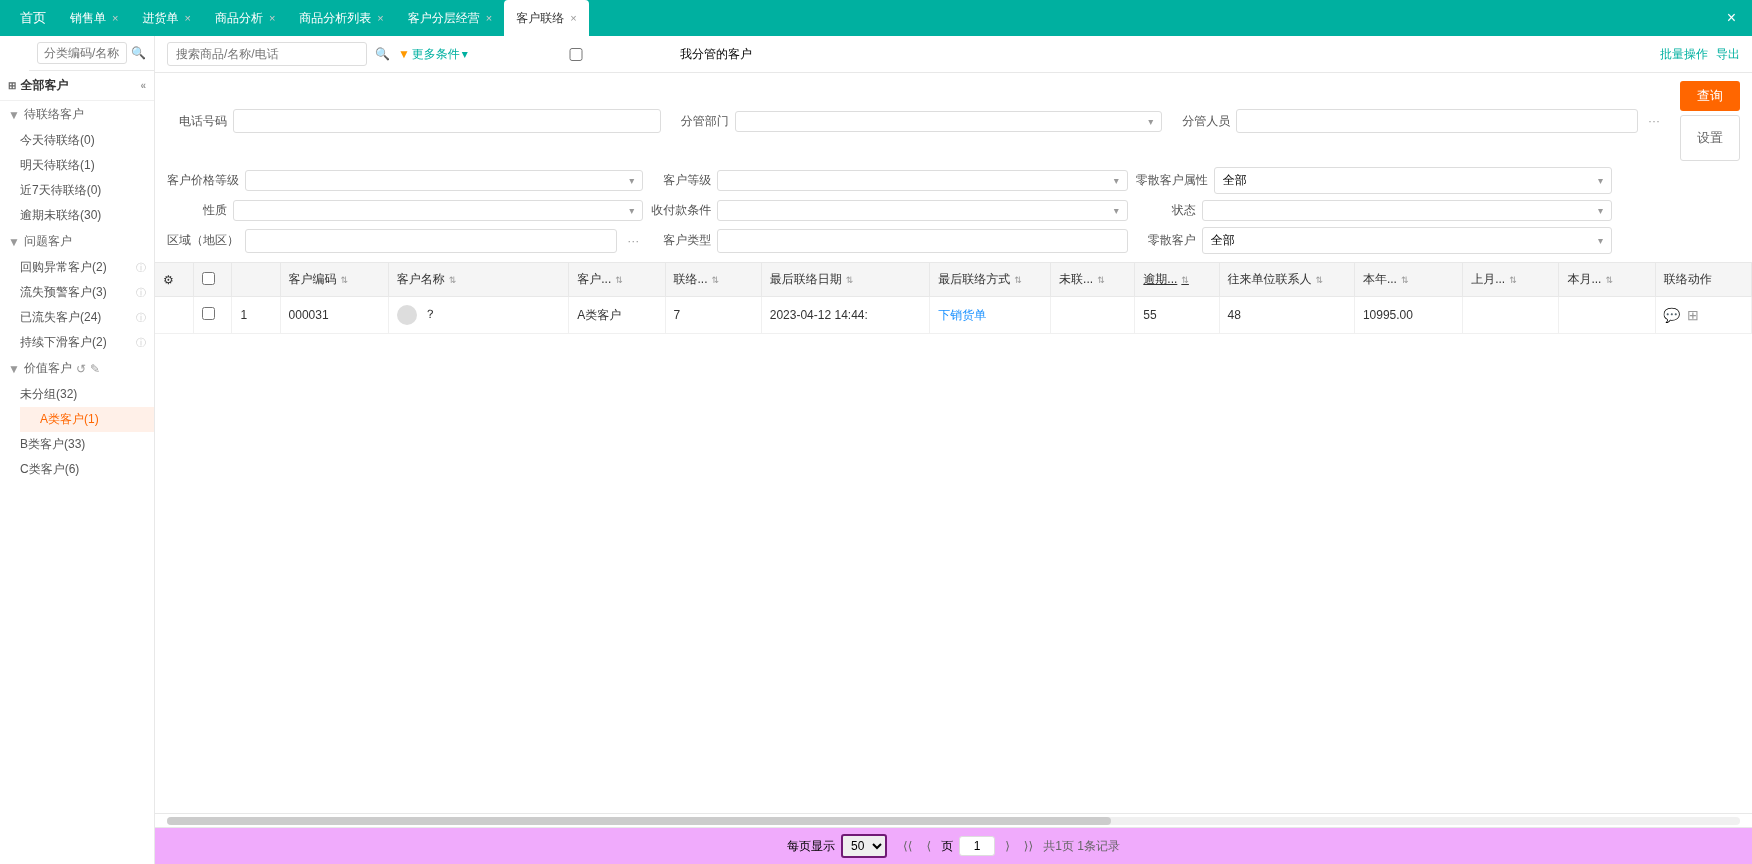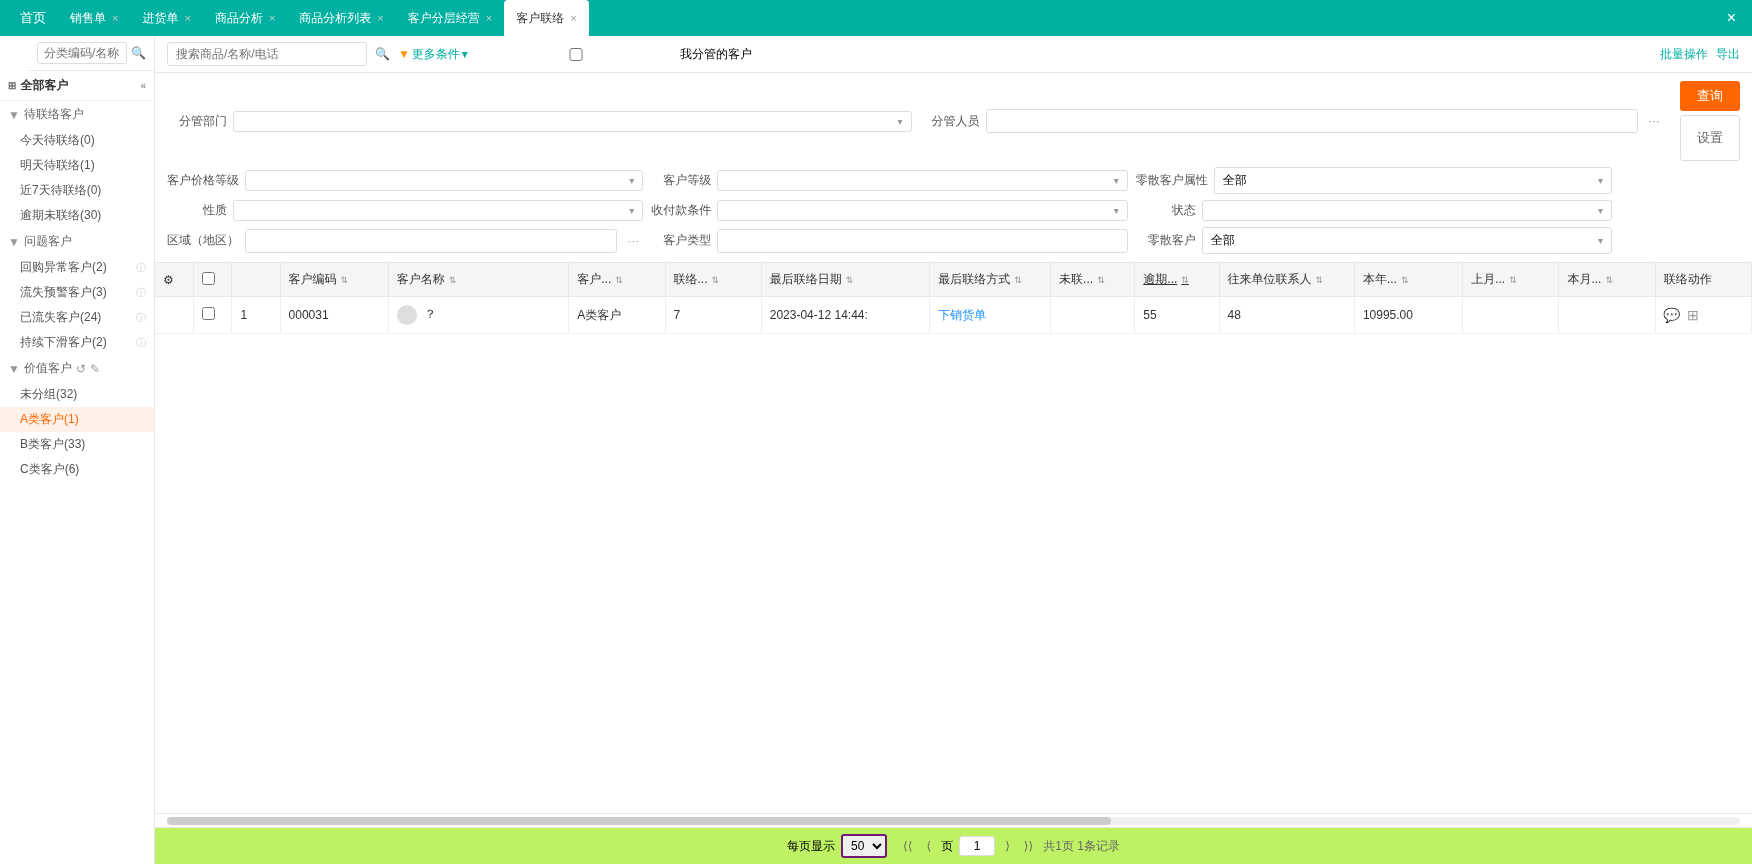--- a/index.html
+++ b/index.html
@@ -45,21 +45,21 @@
     .sidebar-collapse { margin-left: auto; color: #999; font-size: 10px; }
 
     .sidebar-group-label {
       display: flex; align-items: center; padding: 5px 8px; color: #666; font-size: 12px; cursor: pointer;
     }
     .sidebar-group-label .arrow { margin-right: 4px; color: #999; }
 
     .sidebar-item {
       padding: 4px 8px 4px 20px; color: #555; cursor: pointer; display: flex; align-items: center;
     }
-    .sidebar-item.active { background: #fff0e8; color: #f60; }
+    .sidebar-item.active { background: #fff0e8; color: #f60; margin-left: 20px; }
     .sidebar-item .info-icon { margin-left: auto; color: #ccc; font-size: 10px; }
 
     
     .content-area { flex: 1; display: flex; flex-direction: column; overflow: hidden; }
 
     
     .filter-bar {
       background: white; padding: 6px 12px; border-bottom: 1px solid #e8e8e8;
       display: flex; align-items: center; gap: 8px;
     }
@@ -122,21 +122,21 @@
     .col-no-contact { width: 70px; }
     .col-overdue { width: 70px; text-decoration: underline; }
     .col-unit-contact { width: 110px; }
     .col-year { width: 90px; }
     .col-last-month { width: 80px; }
     .col-this-month { width: 80px; }
     .col-action { width: 80px; }
 
     
     .bottom-bar {
-      background: #bef264; border-top: 1px solid #e8e8e8; padding: 6px 12px;
+      background: #f0abfc; border-top: 1px solid #e8e8e8; padding: 6px 12px;
       display: flex; align-items: center; justify-content: center; gap: 12px;
     }
     .bottom-bar .per-page { display: flex; align-items: center; gap: 6px; }
     .bottom-bar select { border: 2px solid #701a75; border-radius: 3px; padding: 2px 4px; font-size: 12px; }
     .bottom-bar .pagination { display: flex; align-items: center; gap: 6px; }
     .bottom-bar .page-btn { cursor: pointer; color: #666; padding: 2px 4px; }
     .bottom-bar .page-input { border: 1px solid #ddd; border-radius: 3px; width: 36px; text-align: center; padding: 2px 4px; font-size: 12px; }
     .bottom-bar .total-info { color: #666; }
 
     .btn-query {
@@ -296,20 +296,24 @@
         <div class="right-actions">
           <span>批量操作</span>
           <span>导出</span>
         </div>
       </div>
 
       <div class="filter-container">
         <div class="advanced-filters">
 
           <div class="filter-row">
+            <div class="filter-field">
+              <span class="filter-label">电话号码</span>
+              <input class="filter-input" type="text" style="flex: 2 1 0%;">
+            </div>
             <div class="filter-field">
               <span class="filter-label">分管部门</span>
               <div class="filter-select" style="flex:2;">
                 <span></span>
                 <span class="chevron">▾</span>
               </div>
             </div>
             <div class="filter-field">
               <span class="filter-label">分管人员</span>
               <input class="filter-input" type="text" style="flex: 2 1 0%;">

